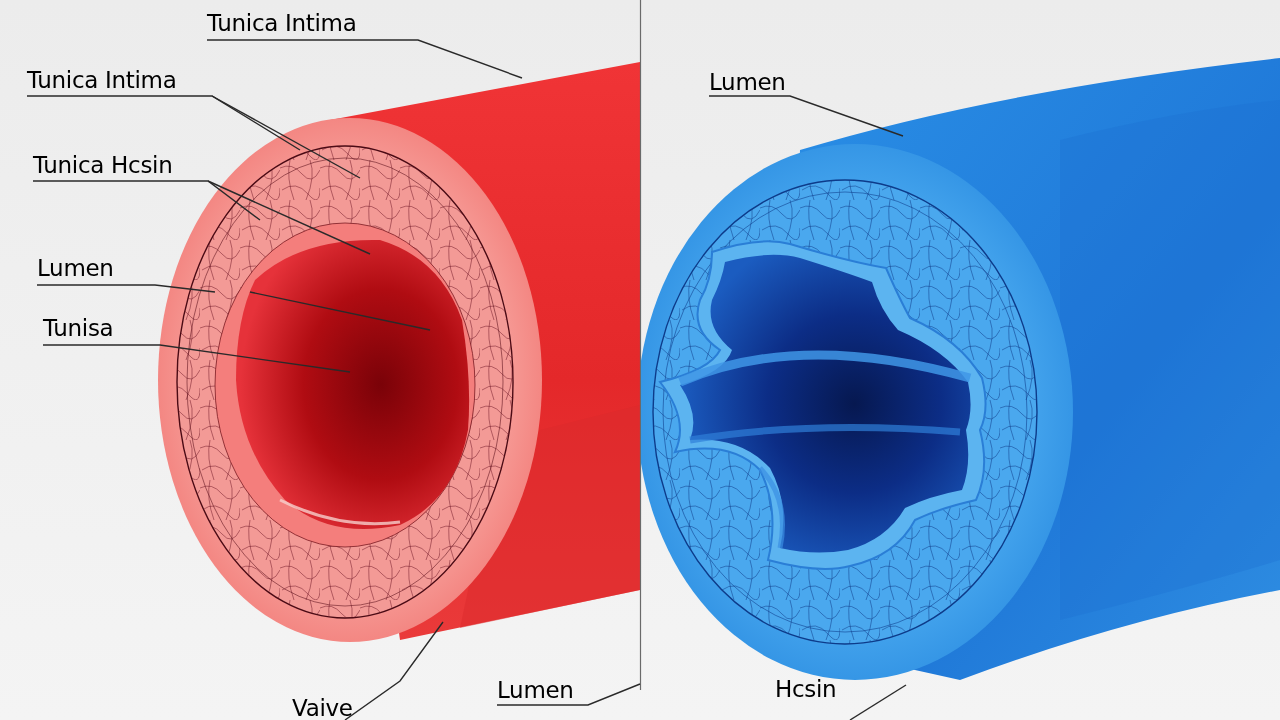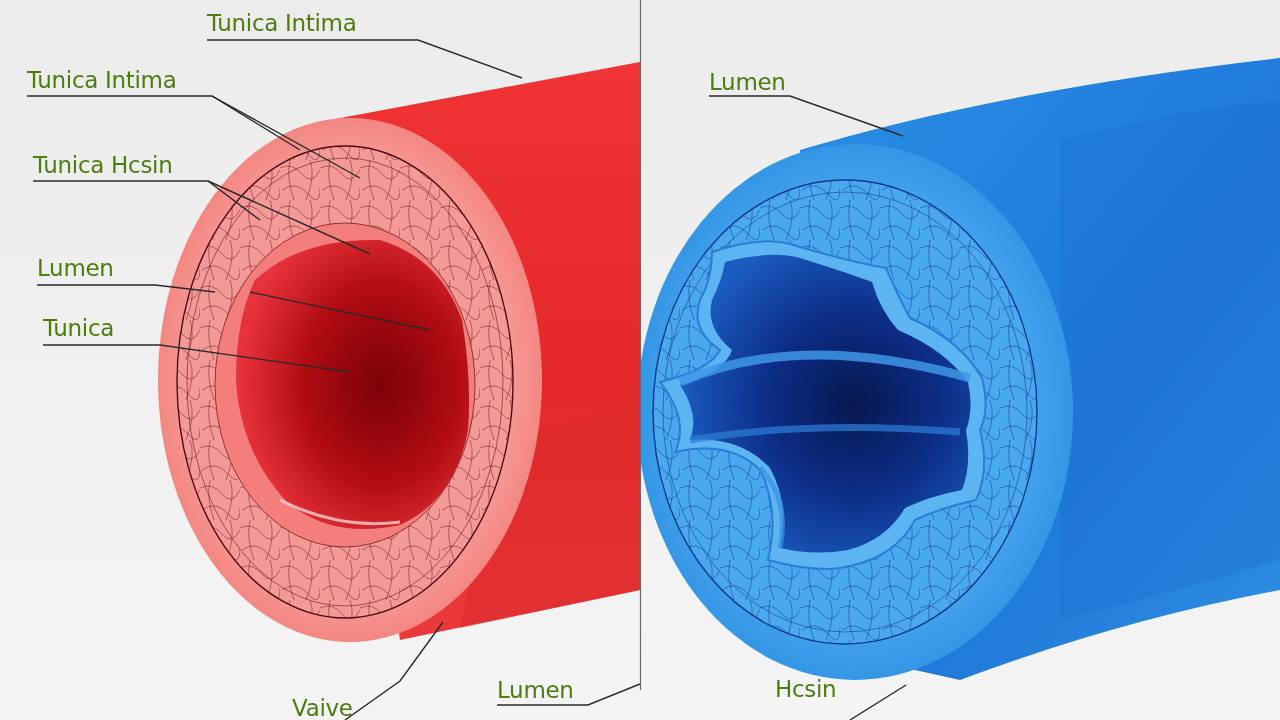--- a/index.html
+++ b/index.html
@@ -7,21 +7,21 @@
       width: 1280px; height: 720px; overflow: hidden;
       background: #efefef;
       font-family: "DejaVu Sans", sans-serif;
     }
     .stage { position: relative; width: 1280px; height: 720px; }
     svg.art { position: absolute; left: 0; top: 0; }
     .label {
       position: absolute;
       font-family: "DejaVu Sans", sans-serif;
       font-size: 23px;
-      color: #4d7c0f;
+      color: #000000;
       letter-spacing: -0.3px;
       white-space: nowrap;
       line-height: 1;
     }
   </style>
 </head>
 <body>
 
 <div class="stage">
   <svg class="art" width="1280" height="720" viewBox="0 0 1280 720">
@@ -123,18 +123,18 @@
       <polyline points="497,705 588,705 640,684"></polyline>
       <polyline points="709,96 790,96 903,136"></polyline>
       <polyline points="850,720 906,685"></polyline>
     </g>
   </svg>
 
   <span class="label" style="left:207px; top:12px;">Tunica Intima</span>
   <span class="label" style="left:27px; top:69px;">Tunica Intima</span>
   <span class="label" style="left:33px; top:154px;">Tunica Hcsin</span>
   <span class="label" style="left:37px; top:257px;">Lumen</span>
-  <span class="label" style="left:43px; top:317px;">Tunica</span>
+  <span class="label" style="left:43px; top:317px;">Tunisa</span>
   <span class="label" style="left:247px; top:697px;margin-left:45px;">Vaive</span>
   <span class="label" style="left:497px; top:679px;">Lumen</span>
   <span class="label" style="left:709px; top:71px;">Lumen</span>
   <span class="label" style="left:775px; top:678px;">Hcsin</span>
 </div>
 
 </body></html>

